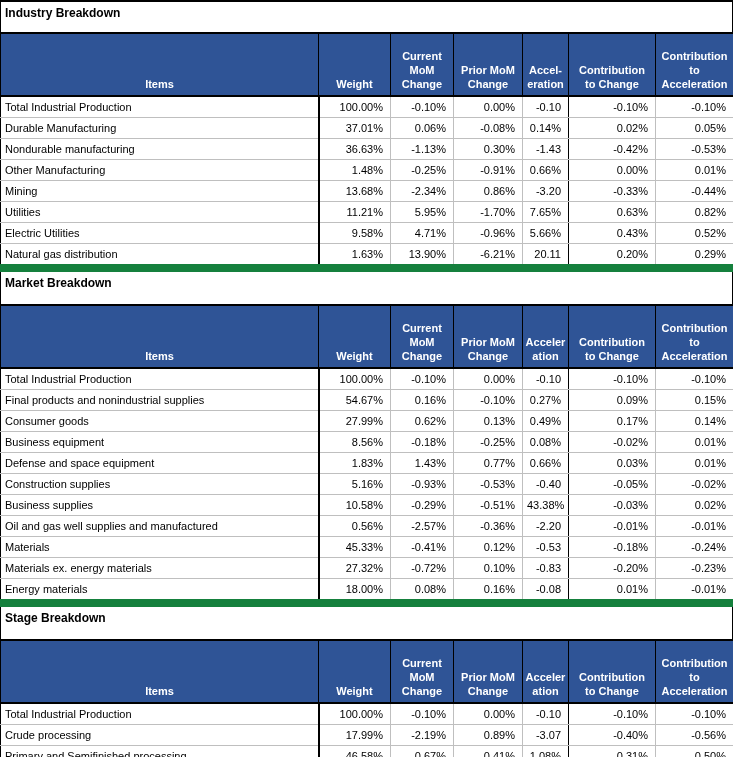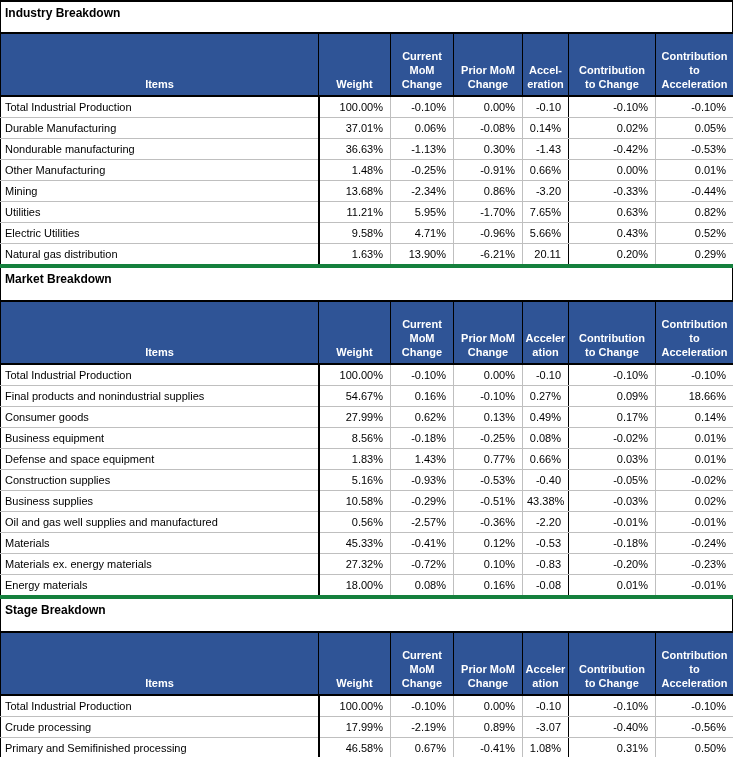--- a/index.html
+++ b/index.html
@@ -44,21 +44,21 @@
     border: 1px solid #BFBFBF;
     height: 20px;
     padding: 0 7px 0 4px;
     overflow: hidden;
     white-space: pre;
   }
   table.breakdown td.num { text-align: right; }
   table.breakdown td.c0 { border-left: 1px solid #000; border-right: 2px solid #000; margin-left: 36px; }
   table.breakdown td.c4 { border-left: 1px solid #000; border-right: 1px solid #000; }
   table.breakdown td.c6 { border-right: 1px solid #000; }
-  table.breakdown tbody tr:last-child td { border-bottom: 4px solid #15803d; }
+  table.breakdown tbody tr:last-child td { border-bottom: 8px solid #15803d; }
   td.indent-0 { padding-left: 4px; }
   td.indent-1 { padding-left: 15px; }
   td.indent-2 { padding-left: 27px; }
 </style>
 </head>
 <body>
 
 <div id="report">
     <div class="section-title first">Industry Breakdown</div>
     <table class="breakdown">
@@ -203,21 +203,21 @@
           <td class="num c5">-0.10%</td>
           <td class="num c6">-0.10%</td>
         </tr>
         <tr>
           <td class="c0 indent-1">Final products and nonindustrial supplies</td>
           <td class="num c1">54.67%</td>
           <td class="num c2">0.16%</td>
           <td class="num c3">-0.10%</td>
           <td class="num c4">0.27%</td>
           <td class="num c5">0.09%</td>
-          <td class="num c6">18.66%</td>
+          <td class="num c6">0.15%</td>
         </tr>
         <tr>
           <td class="c0 indent-2">Consumer goods</td>
           <td class="num c1">27.99%</td>
           <td class="num c2">0.62%</td>
           <td class="num c3">0.13%</td>
           <td class="num c4">0.49%</td>
           <td class="num c5">0.17%</td>
           <td class="num c6">0.14%</td>
         </tr>

